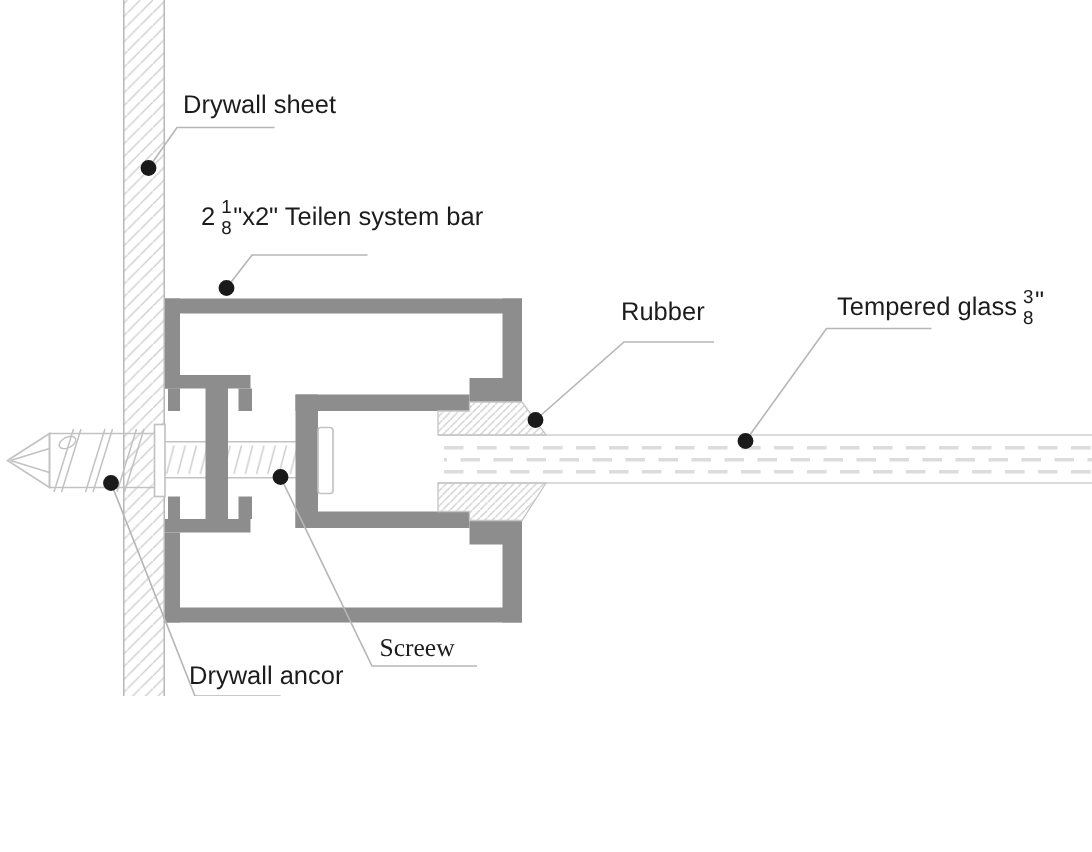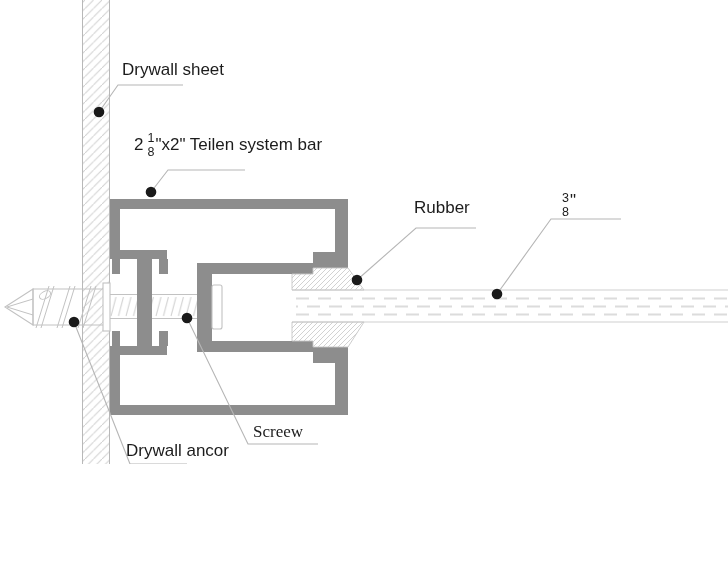--- a/index.html
+++ b/index.html
@@ -136,20 +136,21 @@
       <span class="den">8</span>
     </span>
     <span>"x2" Teilen system bar</span>
   </div>
 
   <div class="lbl" style="left:414px;top:199px;">
     <span>Rubber</span>
   </div>
 
   <div class="lbl" style="left:558px;top:192px;">
+    <span>Tempered glass</span>
     <span class="frac">
       <span class="num">3</span>
       <span class="den">8</span>
     </span>
     <span class="sup-quote">"</span>
   </div>
 
   <div class="lbl" style="left:253px;top:423px;font-family:Liberation Serif, serif;">
     <span>Screew</span>
   </div>

